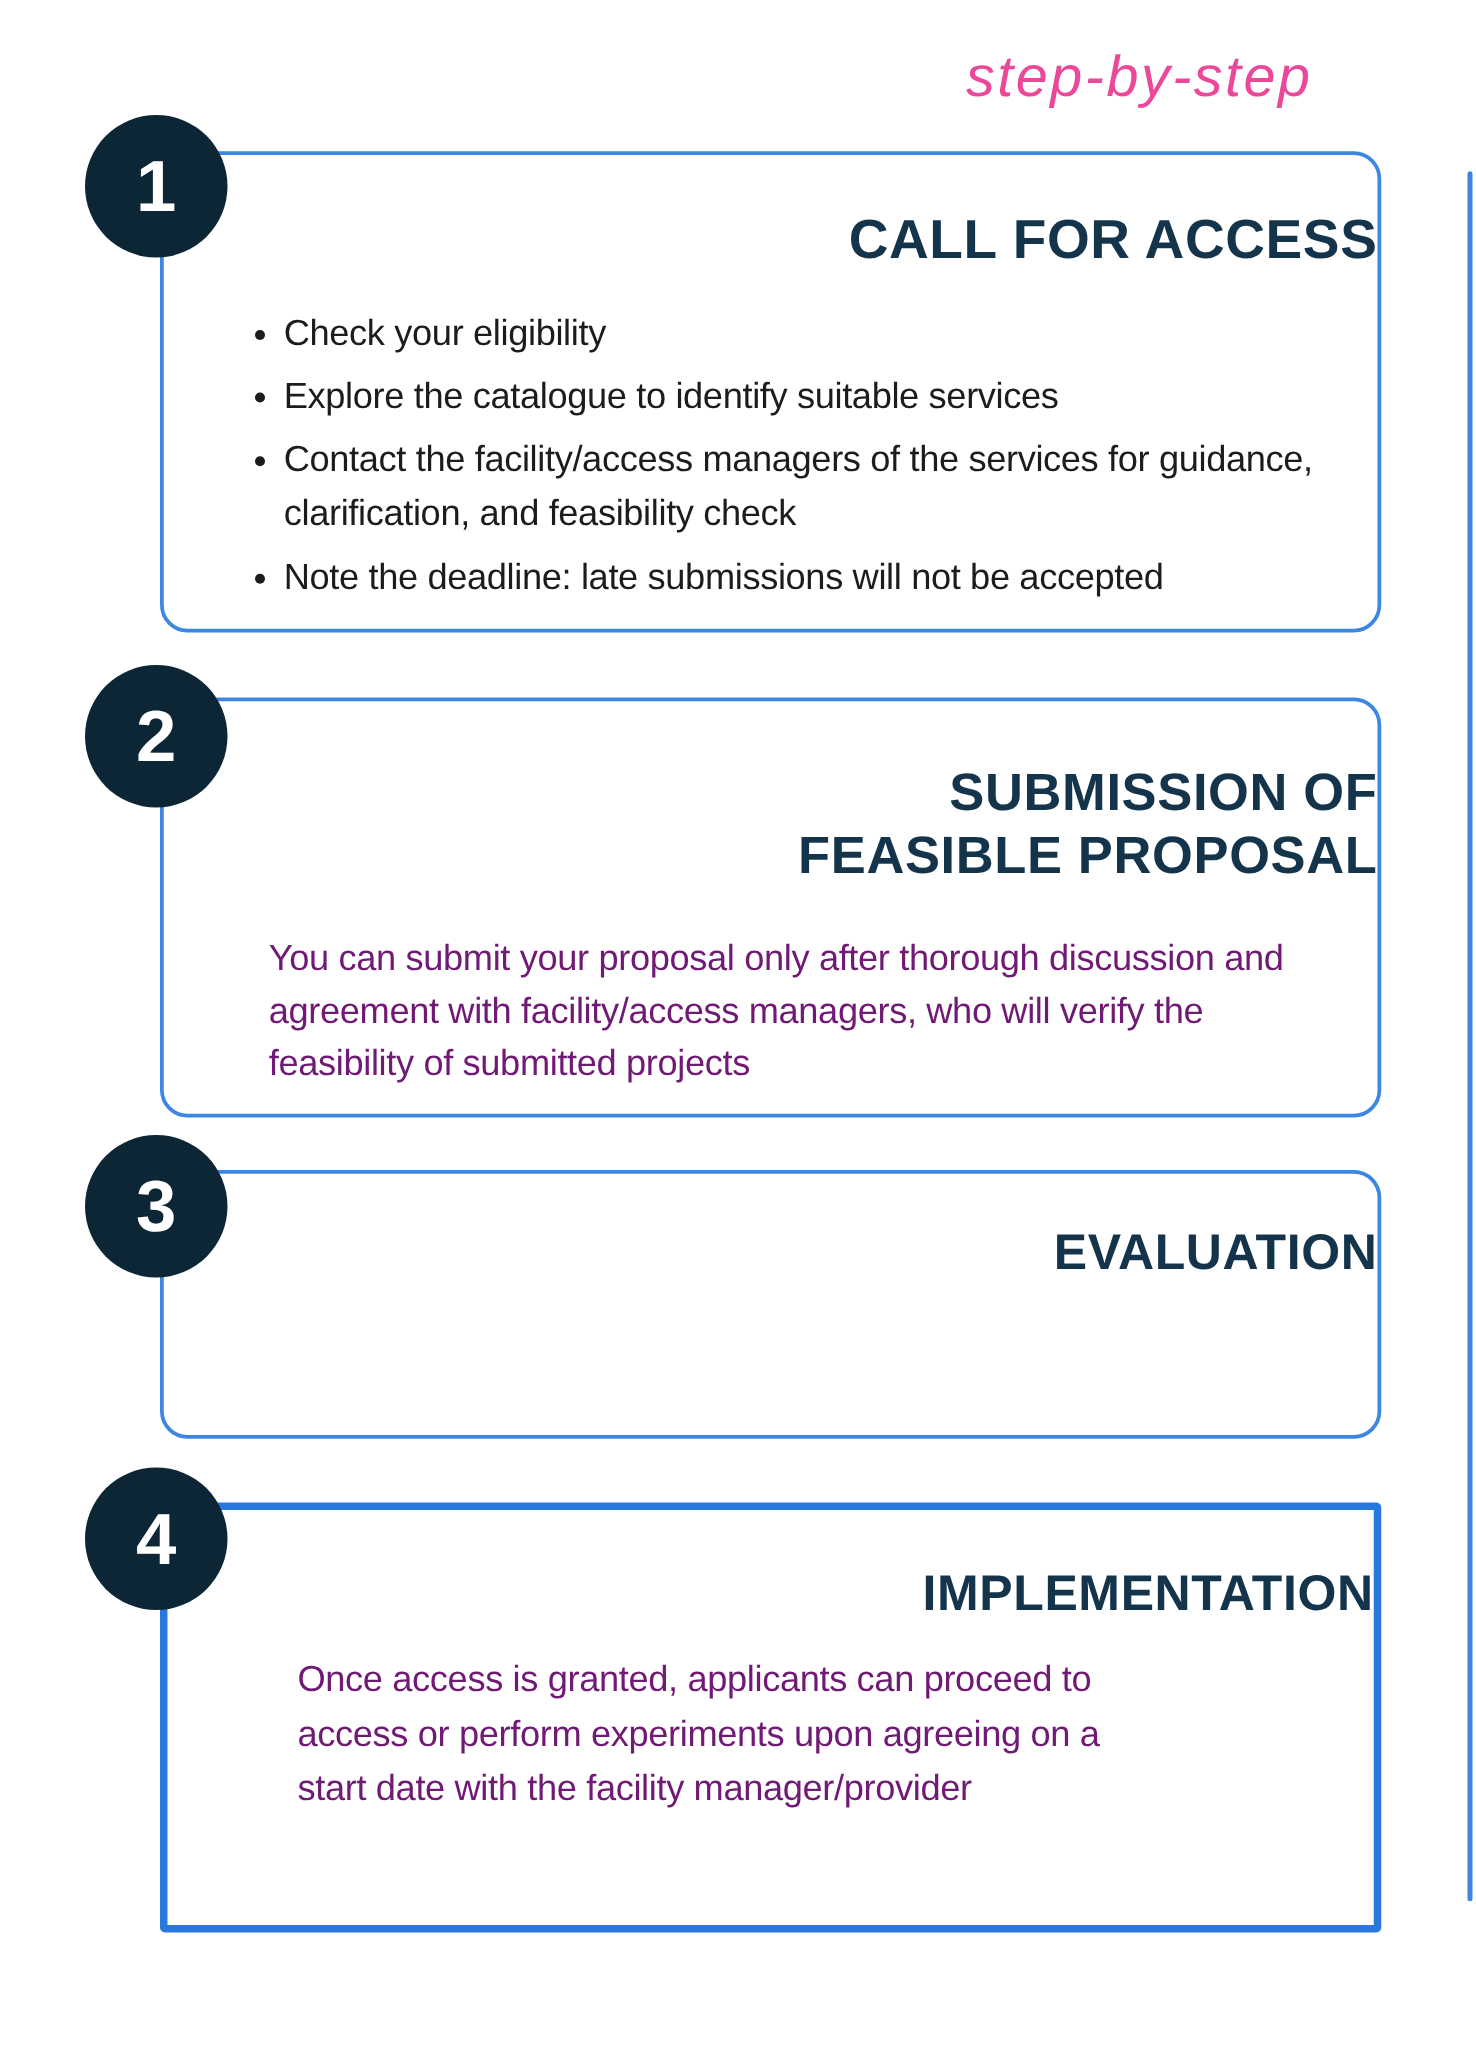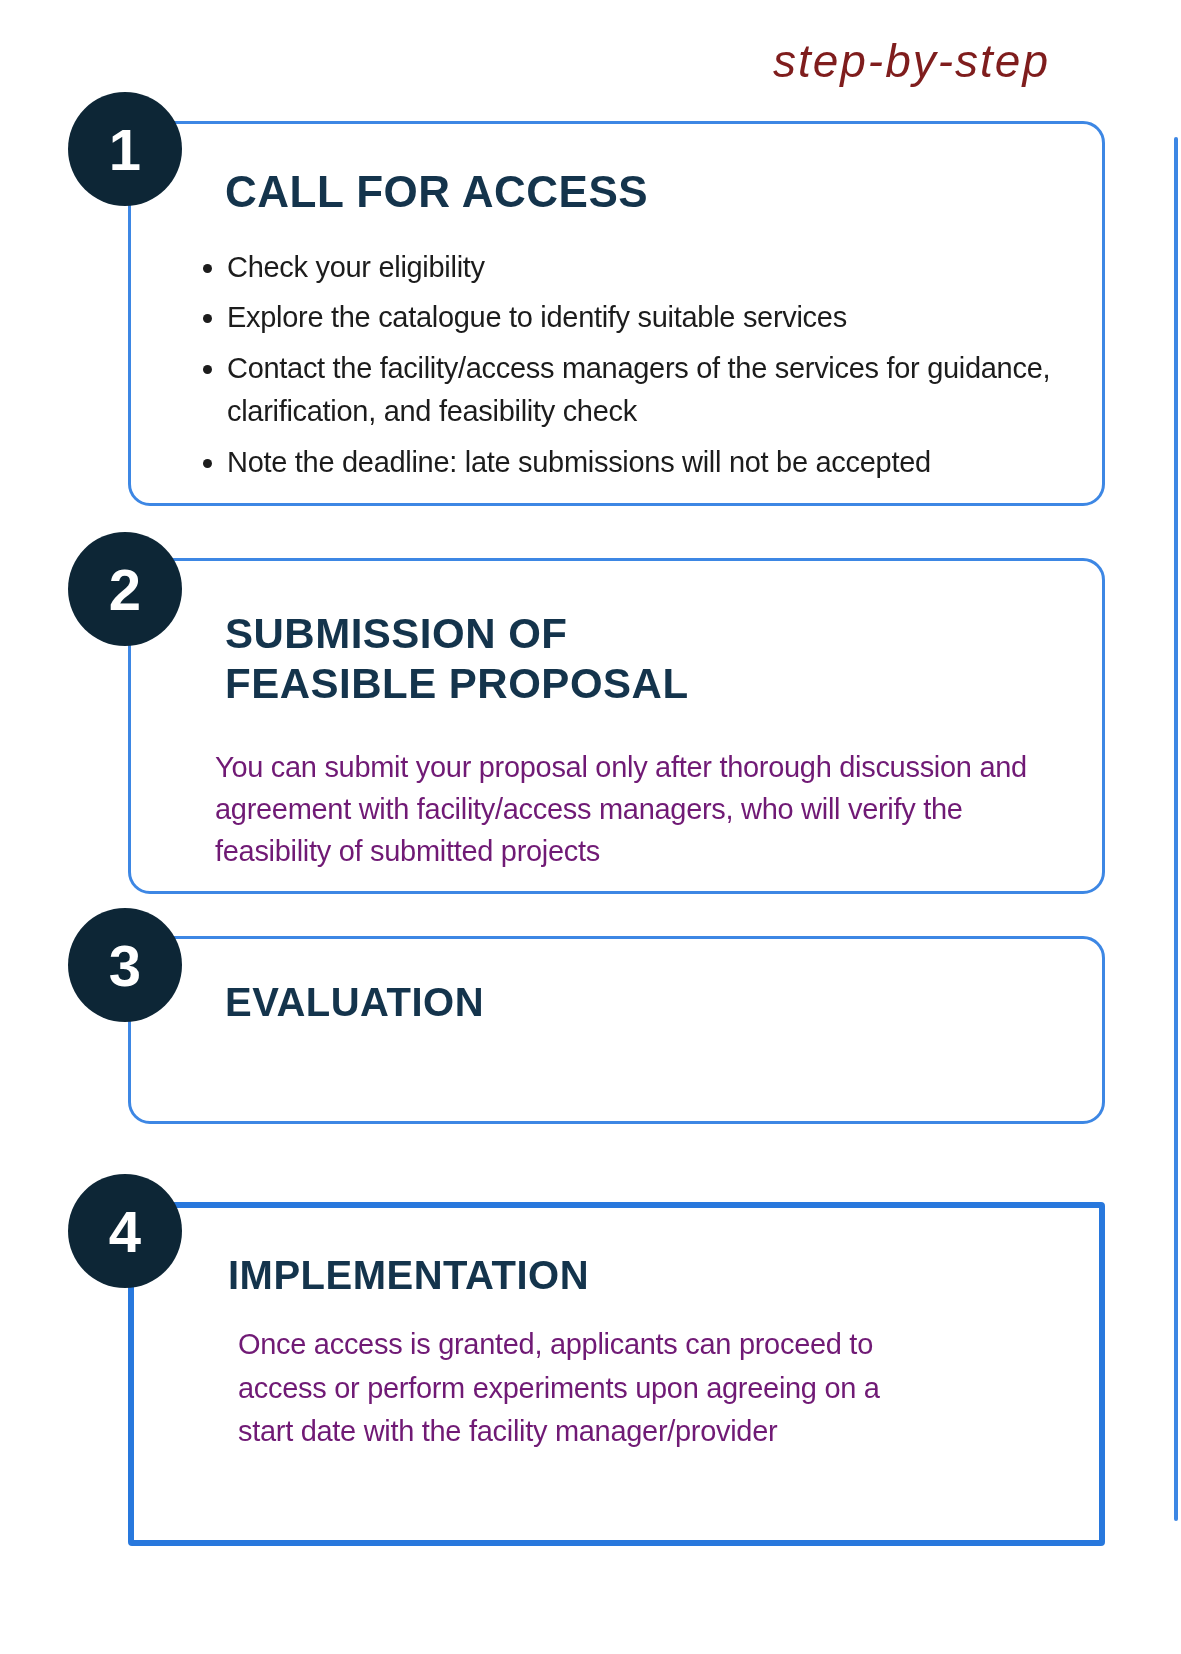--- a/index.html
+++ b/index.html
@@ -11,21 +11,21 @@
     overflow: hidden;
   }
 
   .page-title {
     position: absolute;
     top: 34px; right: 131px;
     font-size: 46px;
     font-style: italic;
     font-weight: 300;
     letter-spacing: 2px;
-    color: #7f1d1d;
+    color: #ec4899;
   }
 
   .edge-line {
     position: absolute;
     left: 1174px; top: 137px;
     width: 4px; height: 1384px;
     background: #3d87e4;
     border-radius: 2px;
   }
 
@@ -38,21 +38,21 @@
     border: 3px solid #3d87e4;
     border-radius: 22px;
   }
   .card.strong {
     border-width: 6px;
     border-color: #2878dd;
     border-radius: 4px;
   }
   #card-1 { top: 121px;  height: 385px; }
   #card-2 { top: 558px;  height: 336px; }
-  #card-3 { top: 936px;  height: 188px; }
+  #card-3 { top: 936px;  height: 215px; }
   #card-4 { top: 1202px; height: 344px; }
 
   .circle {
     position: absolute;
     left: 68px;
     width: 114px; height: 114px;
     border-radius: 50%;
     background: #0d2636;
     color: #ffffff;
     display: flex;
@@ -67,20 +67,21 @@
   #circle-3 { top: 908px;  }
   #circle-4 { top: 1174px; }
 
   .step-heading {
     margin: 0;
     color: #14344c;
     font-weight: bold;
     letter-spacing: 0.5px;
     white-space: pre-line;
     line-height: 1.18;
+    text-align: right;
   }
   #card-1 .step-heading { margin: 42px 0 0 94px; font-size: 44px; }
   #card-2 .step-heading { margin: 48px 0 0 94px; font-size: 42px; }
   #card-3 .step-heading { margin: 40px 0 0 94px; font-size: 40px; }
   #card-4 .step-heading { margin: 44px 0 0 94px; font-size: 40px; }
 
   .bullet-list {
     margin: 28px 0 0 0;
     padding-left: 96px;
     list-style: disc;

